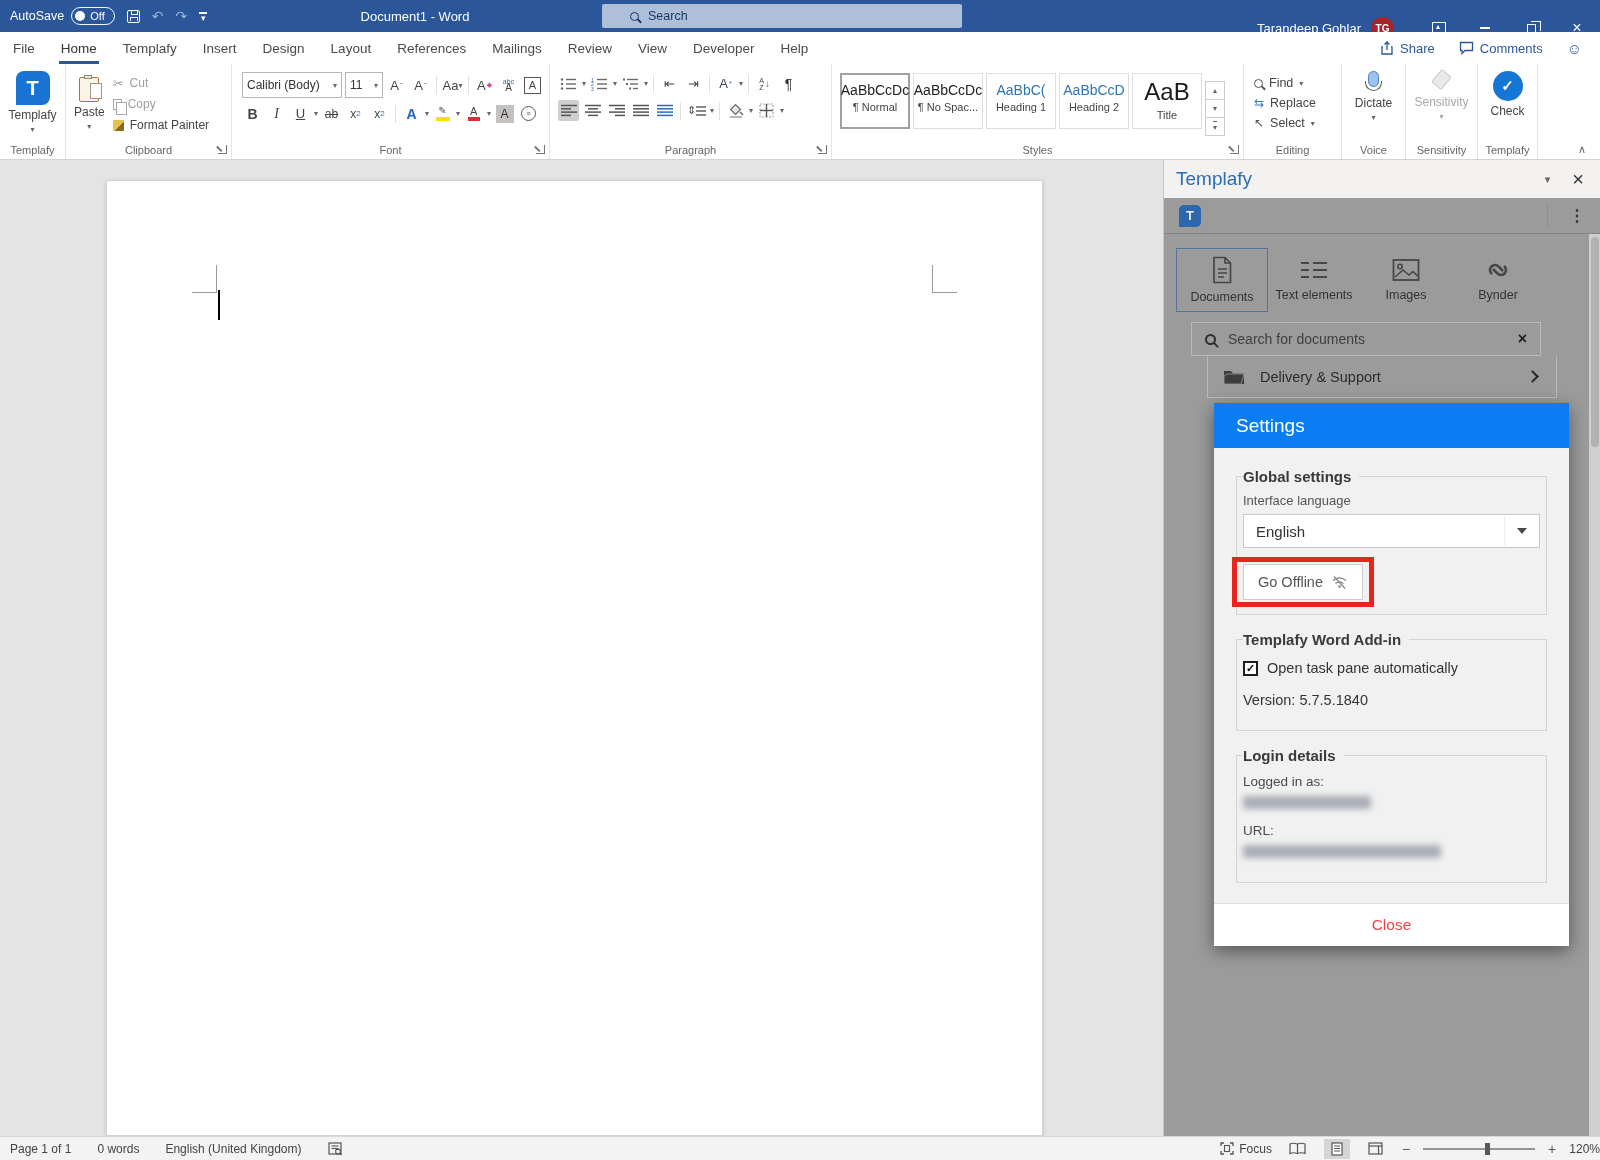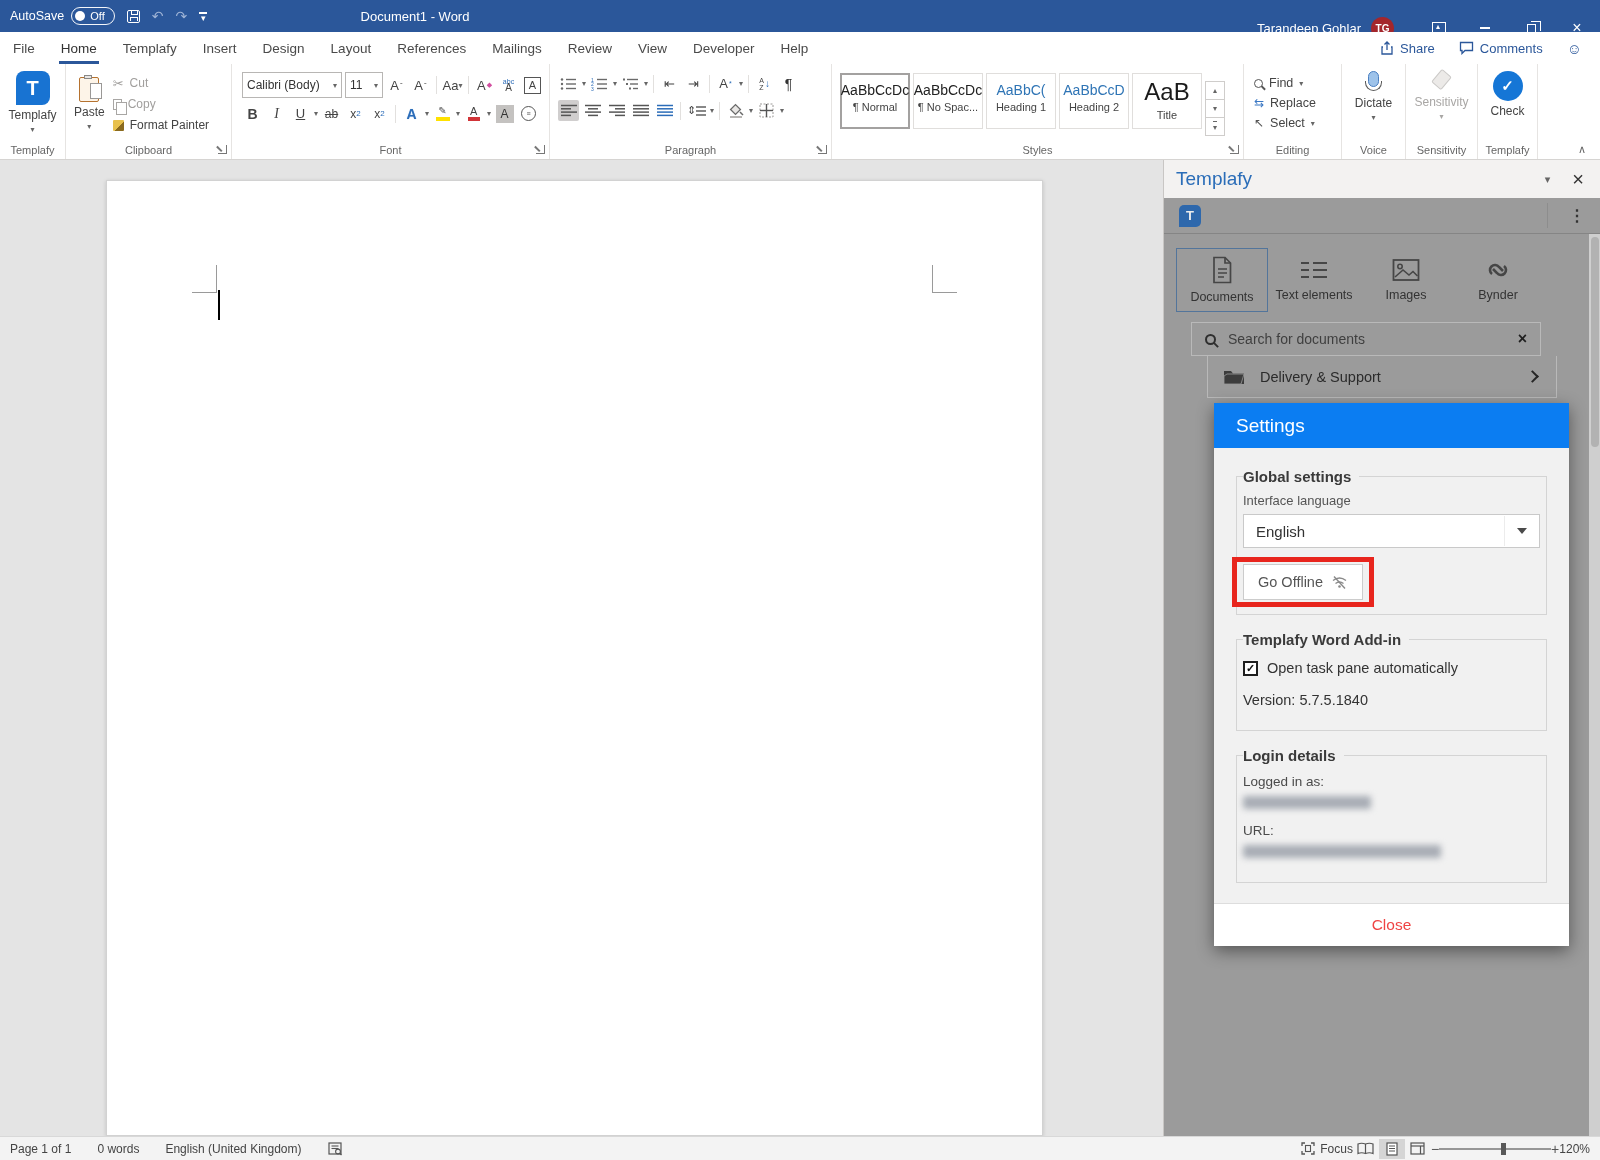--- a/index.html
+++ b/index.html
@@ -161,21 +161,21 @@
 .cb{width:15px;height:15px;border:2px solid #1e1e1e;background:#fff;display:flex;align-items:center;justify-content:center;font-size:11px;font-weight:bold;color:#111;flex:none}
 .vline{font-size:14.5px;color:#333;margin-bottom:8px}
 .login-lbl{font-size:13.5px;color:#4a4a4a;margin-top:6px}
 .blur-block{height:13px;background:#a8adb5;filter:blur(3px);border-radius:2px;margin:7px 0 14px}
 .b1{width:128px}.b2{width:198px;margin-bottom:10px}
 .modal-close{height:43px;background:#fff;border-top:1px solid #ddd;display:flex;align-items:center;justify-content:center;font-size:15.5px;color:#ef4444}
 
 
 .statusbar{position:absolute;left:0;right:0;bottom:0;height:24px;background:#f3f3f3;border-top:1px solid #d8d8d8;display:flex;align-items:center;font-size:12px;color:#444}
 .sb-left{display:flex;align-items:center;gap:26px;padding-left:10px}
-.sb-right{margin-left:auto;display:flex;align-items:center;padding-right:10px}
+.sb-right{margin-left:auto;display:flex;align-items:center;gap:13px;}
 .view-ico{width:26px;height:20px;display:flex;align-items:center;justify-content:center}
 .view-ico.active{background:#d5d5d5}
 .sld-track{width:112px;height:2px;background:#969696;position:relative}
 .sld-thumb{position:absolute;left:55%;top:-5px;width:5px;height:12px;background:#585858}
 .sb-focus{display:flex;align-items:center;gap:5px}
 .zoom-sign{font-size:14px;color:#555}
 </style>
 </head>
 <body>
 
@@ -187,20 +187,24 @@
           <span class="pill-dot"></span>
           <span>Off</span>
         </span>
     </div>
     <span class="i-save"></span>
     <span class="tb-arrow">↶</span>
     <span class="tb-arrow">↷</span>
     <span class="qat-dd"><i></i>▾</span>
   </div>
   <div class="tb-title">Document1  -  Word</div>
+  <div class="tb-search">
+    <span class="i-mag"></span>
+    <span>Search</span>
+  </div>
   <div class="tb-right">
     <span class="user-name">Tarandeep Gohlar</span>
     <span class="avatar">TG</span>
     <span class="win-btn">
         <span class="i-ribopt"></span>
       </span>
     <span class="win-btn">
         <span class="i-min"></span>
       </span>
     <span class="win-btn">

